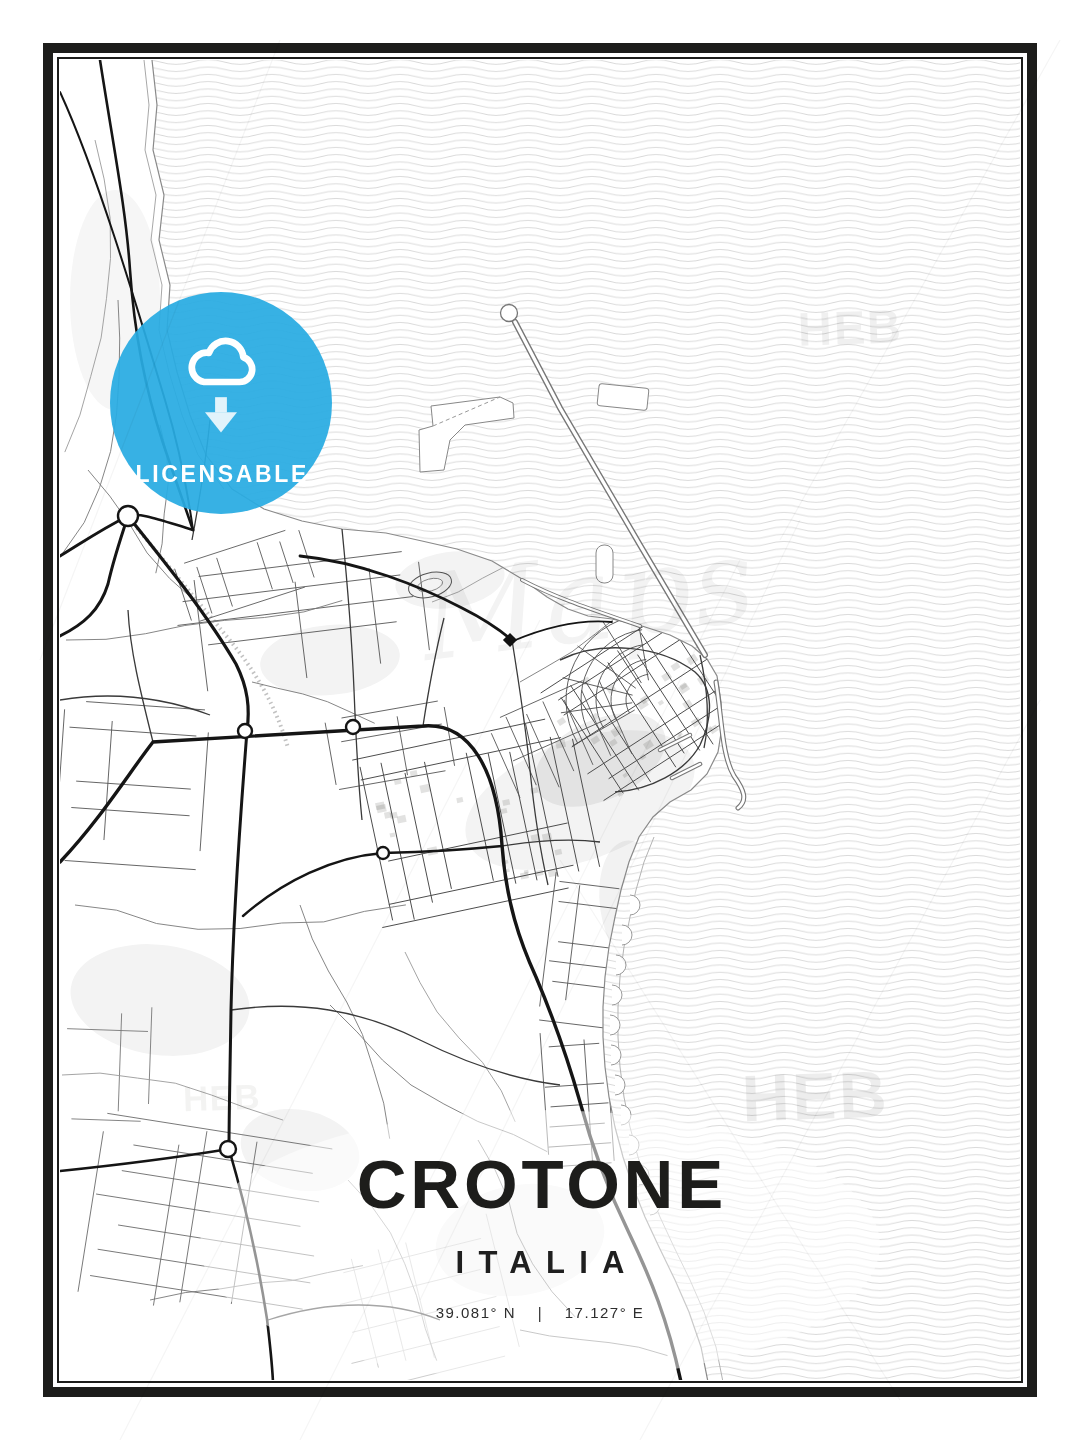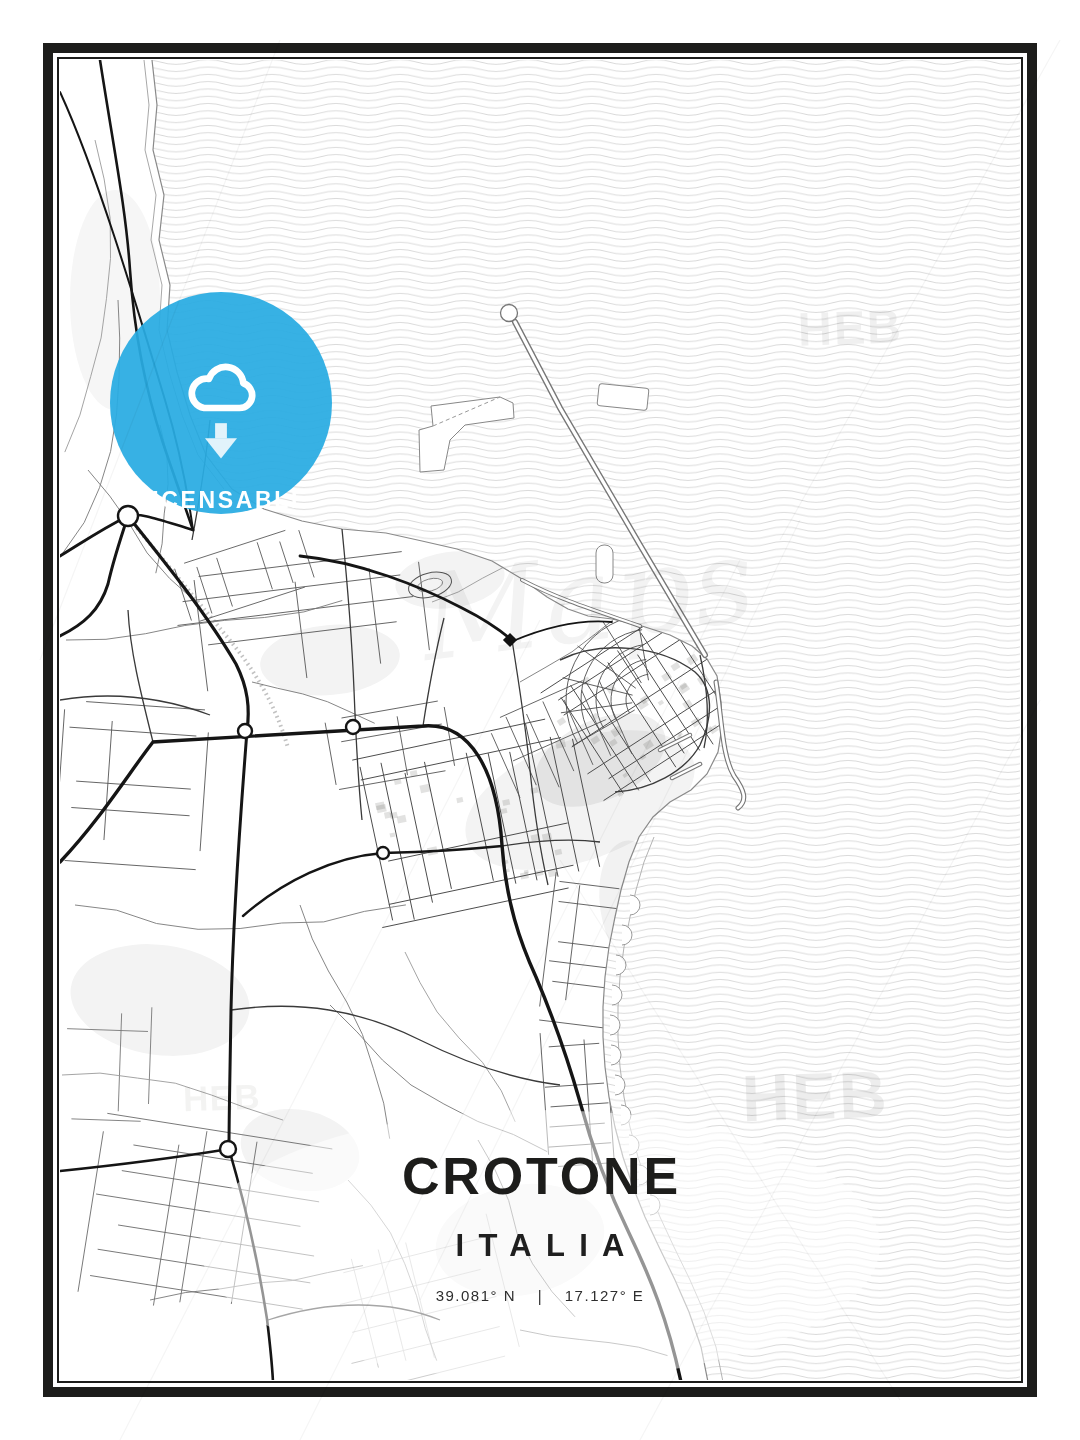--- a/index.html
+++ b/index.html
@@ -17,28 +17,28 @@
   
   .watermark{position:absolute;pointer-events:none;white-space:nowrap;z-index:4;}
   .wm-heb{font-weight:bold;letter-spacing:0.04em;color:rgba(29,29,27,0.07);transform:rotate(-2deg);}
   .wm-heb-tr{left:798px;top:300px;font-size:47px;color:rgba(29,29,27,0.065);}
   .wm-heb-br{left:742px;top:1058px;font-size:66px;color:rgba(29,29,27,0.078);}
   .wm-heb-bl{left:183px;top:1078px;font-size:35px;color:rgba(29,29,27,0.055);}
   .wm-script{left:420px;top:530px;font-family:"DejaVu Serif","Liberation Serif",serif;font-style:italic;font-size:118px;color:rgba(29,29,27,0.05);transform:rotate(-7deg);letter-spacing:0.02em;}
 
   
   .badge{position:absolute;left:110px;top:292px;width:222px;height:222px;border-radius:50%;
-         display:flex;flex-direction:column;align-items:center;justify-content:flex-end;
+         display:flex;flex-direction:column;align-items:center;justify-content:center;
          z-index:5;box-sizing:border-box;padding-top:4px;gap:11px;}
   .badge-icon{width:116px;height:118px;display:block;}
   .badge-label{margin-top:9px;font-size:23px;font-weight:bold;letter-spacing:0.115em;color:#ffffff;padding-left:0.115em;}
 
   
   .title-block{position:absolute;left:0;right:0;top:1150px;text-align:center;z-index:5;}
-  .title-block h1{margin:0;font-size:52px;font-weight:800;letter-spacing:0.055em;padding-left:0.055em;color:#1d1d1b;line-height:1.0;}
+  .title-block h1{margin:0;font-size:69px;font-weight:800;letter-spacing:0.055em;padding-left:0.055em;color:#1d1d1b;line-height:1.0;}
   .subtitle{margin-top:26px;font-size:31px;font-weight:700;letter-spacing:0.46em;padding-left:0.46em;color:#1f1f1f;}
   .coords{margin-top:23px;font-size:15px;letter-spacing:0.1em;color:#2e2e2e;font-weight:500;}
   .coords .sep{display:inline-block;margin:0 16px;color:#2e2e2e;font-weight:300;transform:scaleY(1.15);}
 </style>
 </head>
 <body>
 
 <div class="poster">
 
   <svg id="map-svg" viewBox="0 0 1080 1440" xmlns="http://www.w3.org/2000/svg">

